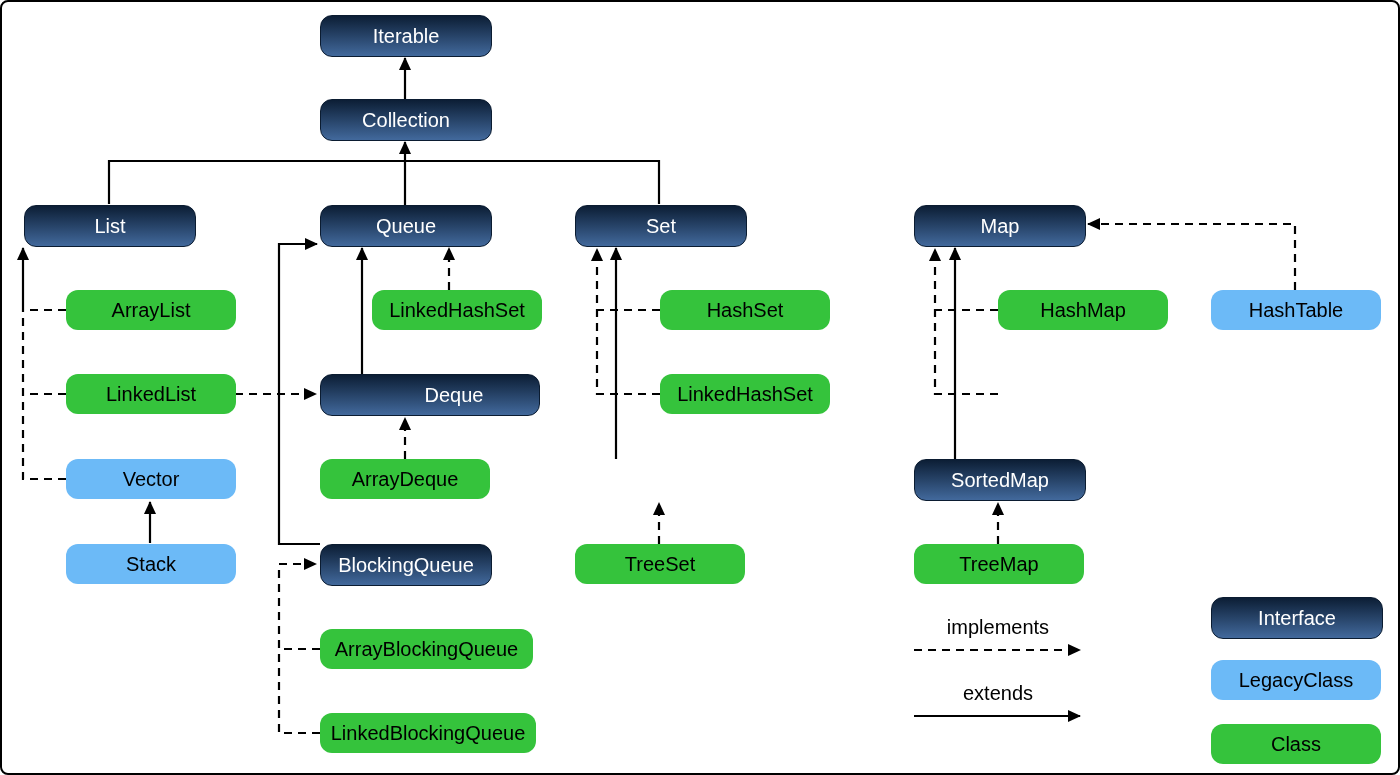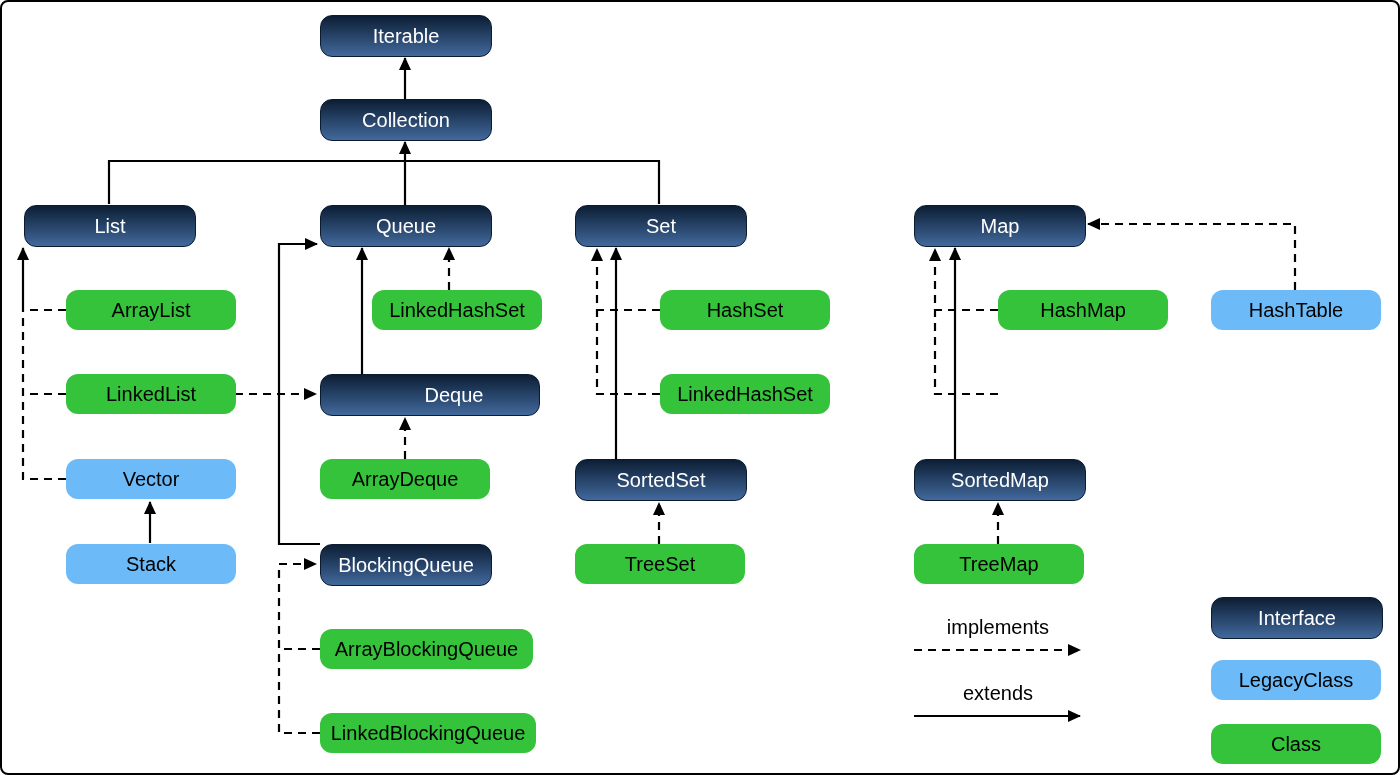--- a/index.html
+++ b/index.html
@@ -89,21 +89,20 @@
     <path class="edge" d="M912,714 L1078,714" marker-end="url(#arrow)"></path>
   </svg>
 
   <div class="node interface" style="left:318px;top:13px;width:170px;">Iterable</div>
   <div class="node interface" style="left:318px;top:97px;width:170px;">Collection</div>
   <div class="node interface" style="left:22px;top:203px;width:170px;">List</div>
   <div class="node interface" style="left:318px;top:203px;width:170px;">Queue</div>
   <div class="node interface" style="left:573px;top:203px;width:170px;">Set</div>
   <div class="node interface" style="left:912px;top:203px;width:170px;">Map</div>
   <div class="node interface" style="left:318px;top:372px;width:170px;padding-left:48px;">Deque</div>
-  <div class="node interface" style="left:573px;top:457px;width:170px;">SortedSet</div>
   <div class="node interface" style="left:912px;top:457px;width:170px;">SortedMap</div>
   <div class="node interface" style="left:318px;top:542px;width:170px;">BlockingQueue</div>
 
   <div class="node class" style="left:64px;top:288px;width:170px;">ArrayList</div>
   <div class="node class" style="left:64px;top:372px;width:170px;">LinkedList</div>
   <div class="node class" style="left:370px;top:288px;width:170px;">LinkedHashSet</div>
   <div class="node class" style="left:318px;top:457px;width:170px;">ArrayDeque</div>
   <div class="node class" style="left:318px;top:627px;width:213px;">ArrayBlockingQueue</div>
   <div class="node class" style="left:318px;top:711px;width:216px;">LinkedBlockingQueue</div>
   <div class="node class" style="left:658px;top:288px;width:170px;">HashSet</div>

